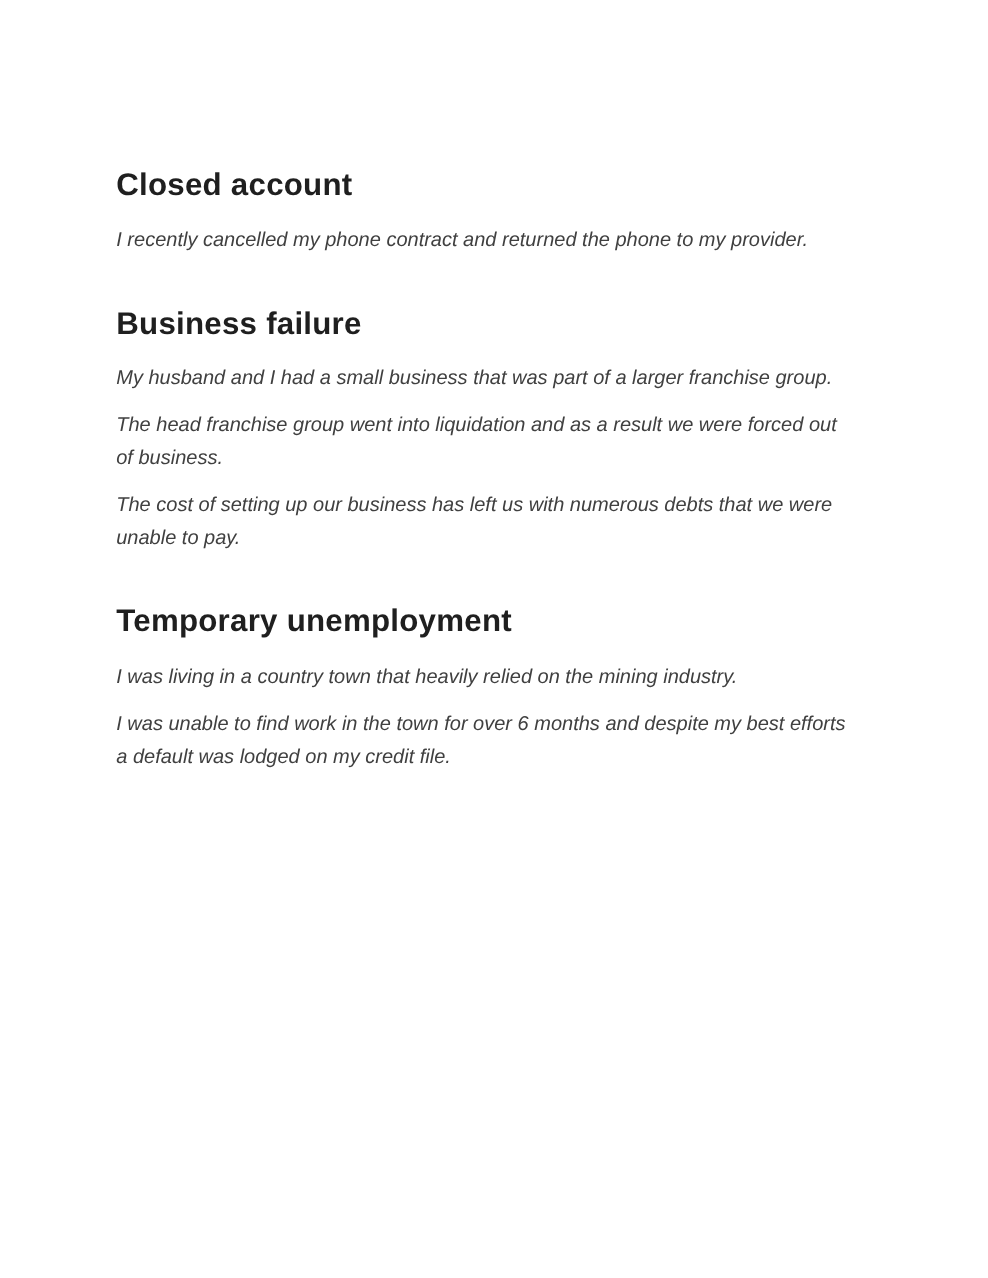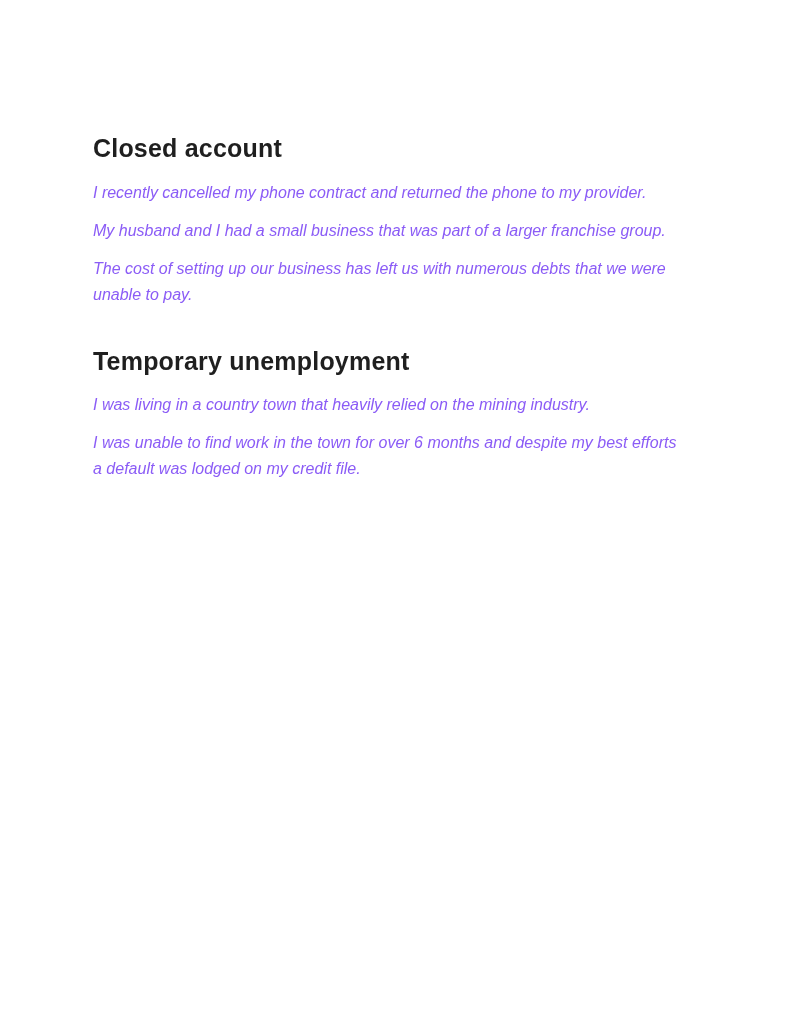--- a/index.html
+++ b/index.html
@@ -33,37 +33,39 @@
 
   .doc-section + .doc-section h1 {
     margin-top: 37px;
   }
 
   .doc-section p {
     font-family: "Liberation Sans", "DejaVu Sans", sans-serif;
     font-style: italic;
     font-size: 16px;
     line-height: 26px;
-    color: #8b5cf6;
+    color: #404040;
     margin: 0 16px 12px 0;
     max-width: 612px;
   }
 </style>
 </head>
 <body>
 
 <div class="page">
 
   <section class="doc-section">
     <h1>Closed account</h1>
     <p>I recently cancelled my phone contract and returned the phone to my provider.</p>
   </section>
 
   <section class="doc-section">
+    <h1>Business failure</h1>
     <p>My husband and I had a small business that was part of a larger franchise group.</p>
+    <p>The head franchise group went into liquidation and as a result we were forced out of business.</p>
     <p>The cost of setting up our business has left us with numerous debts that we were unable to pay.</p>
   </section>
 
   <section class="doc-section">
     <h1>Temporary unemployment</h1>
     <p>I was living in a country town that heavily relied on the mining industry.</p>
     <p>I was unable to find work in the town for over 6 months and despite my best efforts a default was lodged on my credit file.</p>
   </section>
 
 </div>

